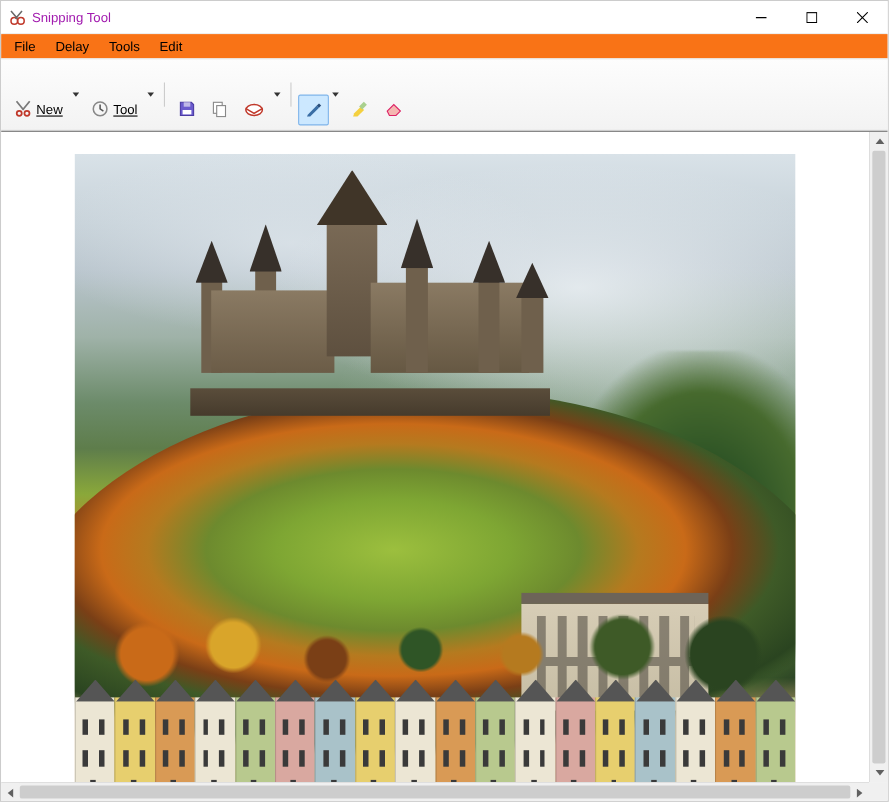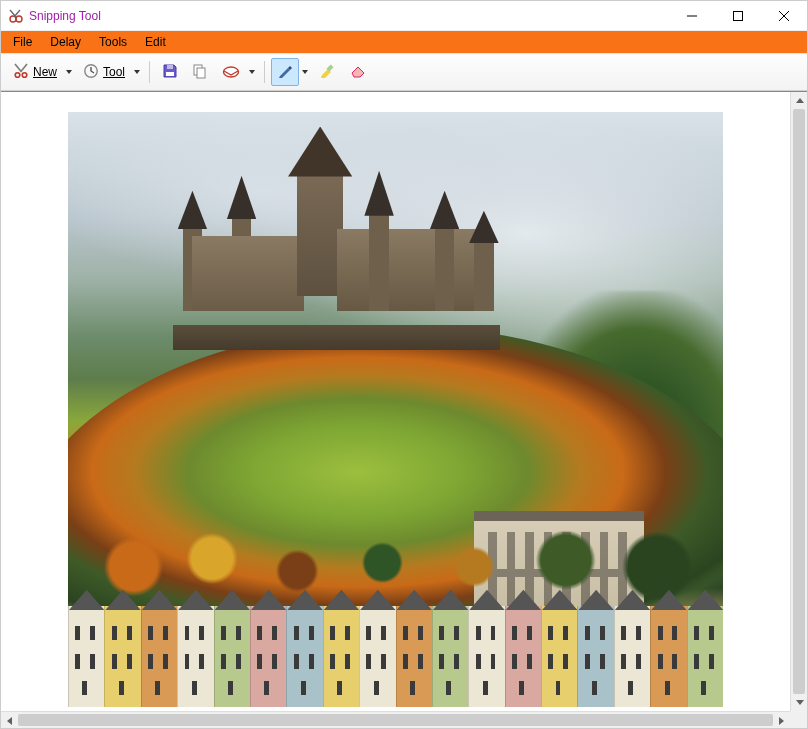--- a/index.html
+++ b/index.html
@@ -57,20 +57,21 @@
   .tb-group { display:flex; align-items:center; }
   .tb-btn {
     display:flex;
     align-items:center;
     padding: 3px 5px;
     gap:4px;
     border:1px solid transparent;
     border-radius:2px;
     cursor:default;
     height:28px;
+    margin-top:28px;
   }
   .tb-btn.selected { background:#cce8ff; border-color:#7eb4ea; }
   .tb-label { font-size:12px; }
   .tb-label.u { text-decoration:underline; }
   .dropdown-caret {
     width:12px; height:24px; display:flex; align-items:center; justify-content:center;
     border:1px solid transparent; border-radius:2px; cursor:default;
   }
   .caret { width:0;height:0;border-left:3px solid transparent;border-right:3px solid transparent;border-top:4px solid #333;}
   .tb-sep { width:1px; height:22px; background:#ccc; margin:0 4px; }

